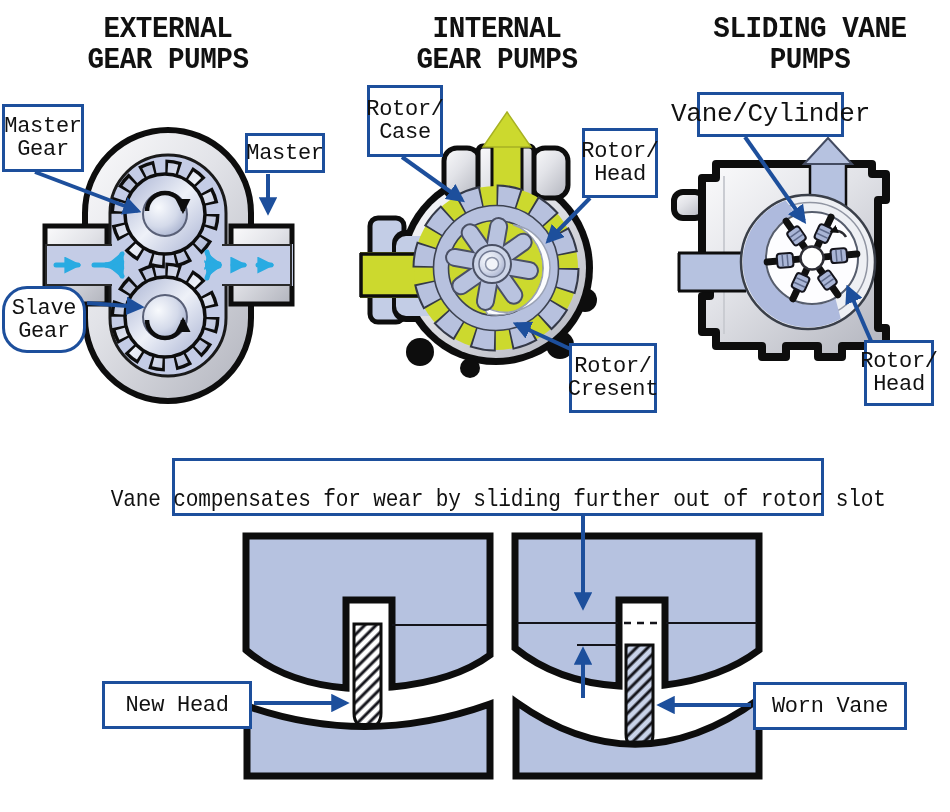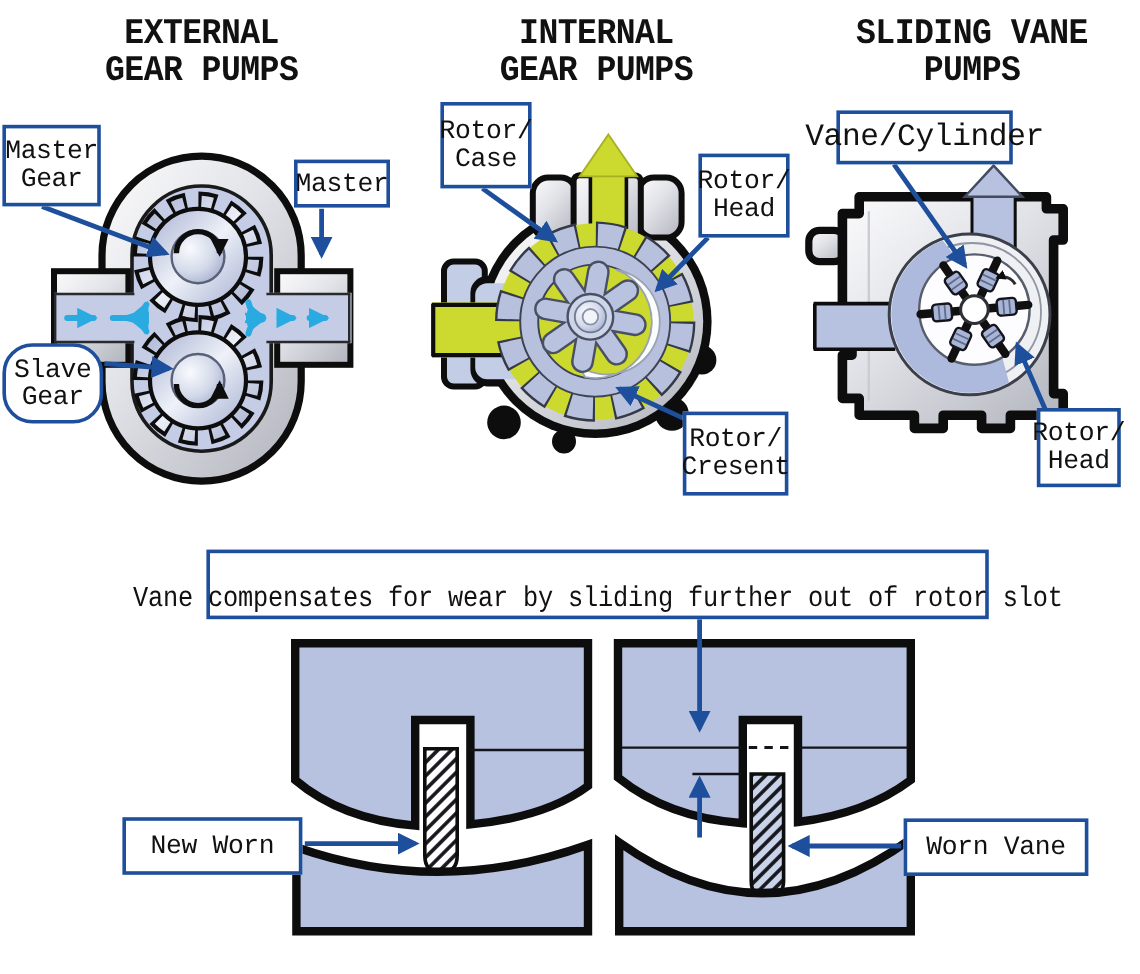--- a/index.html
+++ b/index.html
@@ -267,20 +267,20 @@
 Gear</div>
 <div class="callout" style="left:367px;top:85px;width:76px;height:72px;">Rotor/
 Case</div>
 <div class="callout" style="left:582px;top:128px;width:76px;height:70px;">Rotor/
 Head</div>
 <div class="callout" style="left:569px;top:343px;width:88px;height:70px;">Rotor/
 Cresent</div>
 <div class="callout small" style="left:697px;top:92px;width:147px;height:45px;">Vane/Cylinder</div>
 <div class="callout" style="left:864px;top:340px;width:70px;height:66px;">Rotor/
 Head</div>
-<div class="callout" style="left:102px;top:681px;width:150px;height:48px;">New Worn</div>
+<div class="callout" style="left:102px;top:681px;width:150px;height:48px;">New Head</div>
 <div class="callout" style="left:753px;top:682px;width:154px;height:48px;">Worn Vane</div>
 
 <div id="caption-box" style="left:172px;top:458px;width:652px;height:58px;">
   <span>Vane compensates for wear by sliding further out of rotor slot</span>
 </div>
 
 </div>
 
 </body></html>

